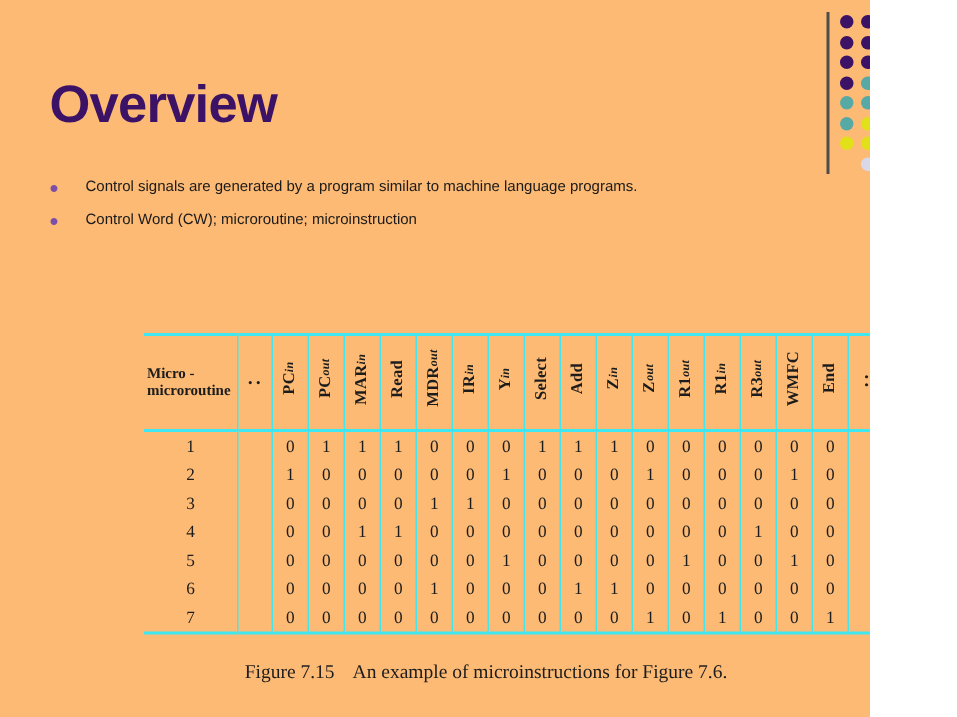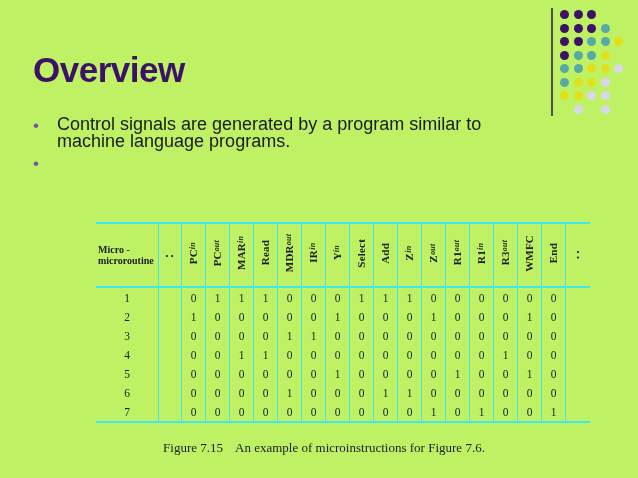--- a/index.html
+++ b/index.html
@@ -2,23 +2,23 @@
 <html><head>
 <meta charset="utf-8">
 <style>
   html, body {
     margin: 0;
     padding: 0;
     background: #ffffff;
   }
   #slide {
     position: relative;
-    width: 638px;
+    width: 580px;
     height: 478px;
-    background: #bef264;
+    background: #fdba74;
     font-family: "Liberation Sans", sans-serif;
     overflow: hidden;
   }
 
   
   #logo-block {
     position: absolute;
     left: 551px;
     top: 8px;
     width: 84px;
@@ -66,21 +66,21 @@
   .bullet-mark {
     flex: 0 0 auto;
     width: 24px;
     color: #7b4fa8;
     font-size: 17px;
     line-height: 17px;
     padding-top: 1px;
   }
   .bullet-text {
     flex: 1 1 auto;
-    font-size: 18px;
+    font-size: 10px;
     color: #1a1a1a;
     line-height: 17px;
   }
 
   
   #figure {
     position: absolute;
     left: 96px;
     top: 186px;
     width: 458px;
@@ -221,20 +221,21 @@
 
   <div id="title">Overview</div>
 
   <div id="bullets">
     <div class="bullet-row">
       <span class="bullet-mark">•</span>
       <span class="bullet-text">Control signals are generated by a program similar to machine language programs.</span>
     </div>
     <div class="bullet-row">
       <span class="bullet-mark">•</span>
+      <span class="bullet-text">Control Word (CW); microroutine; microinstruction</span>
     </div>
   </div>
 
   <div id="figure">
     <table class="microtable">
       <thead>
         <tr class="hdr-row">
           <th class="col-name">
             <div class="name-label">
               <div>Micro -</div>

